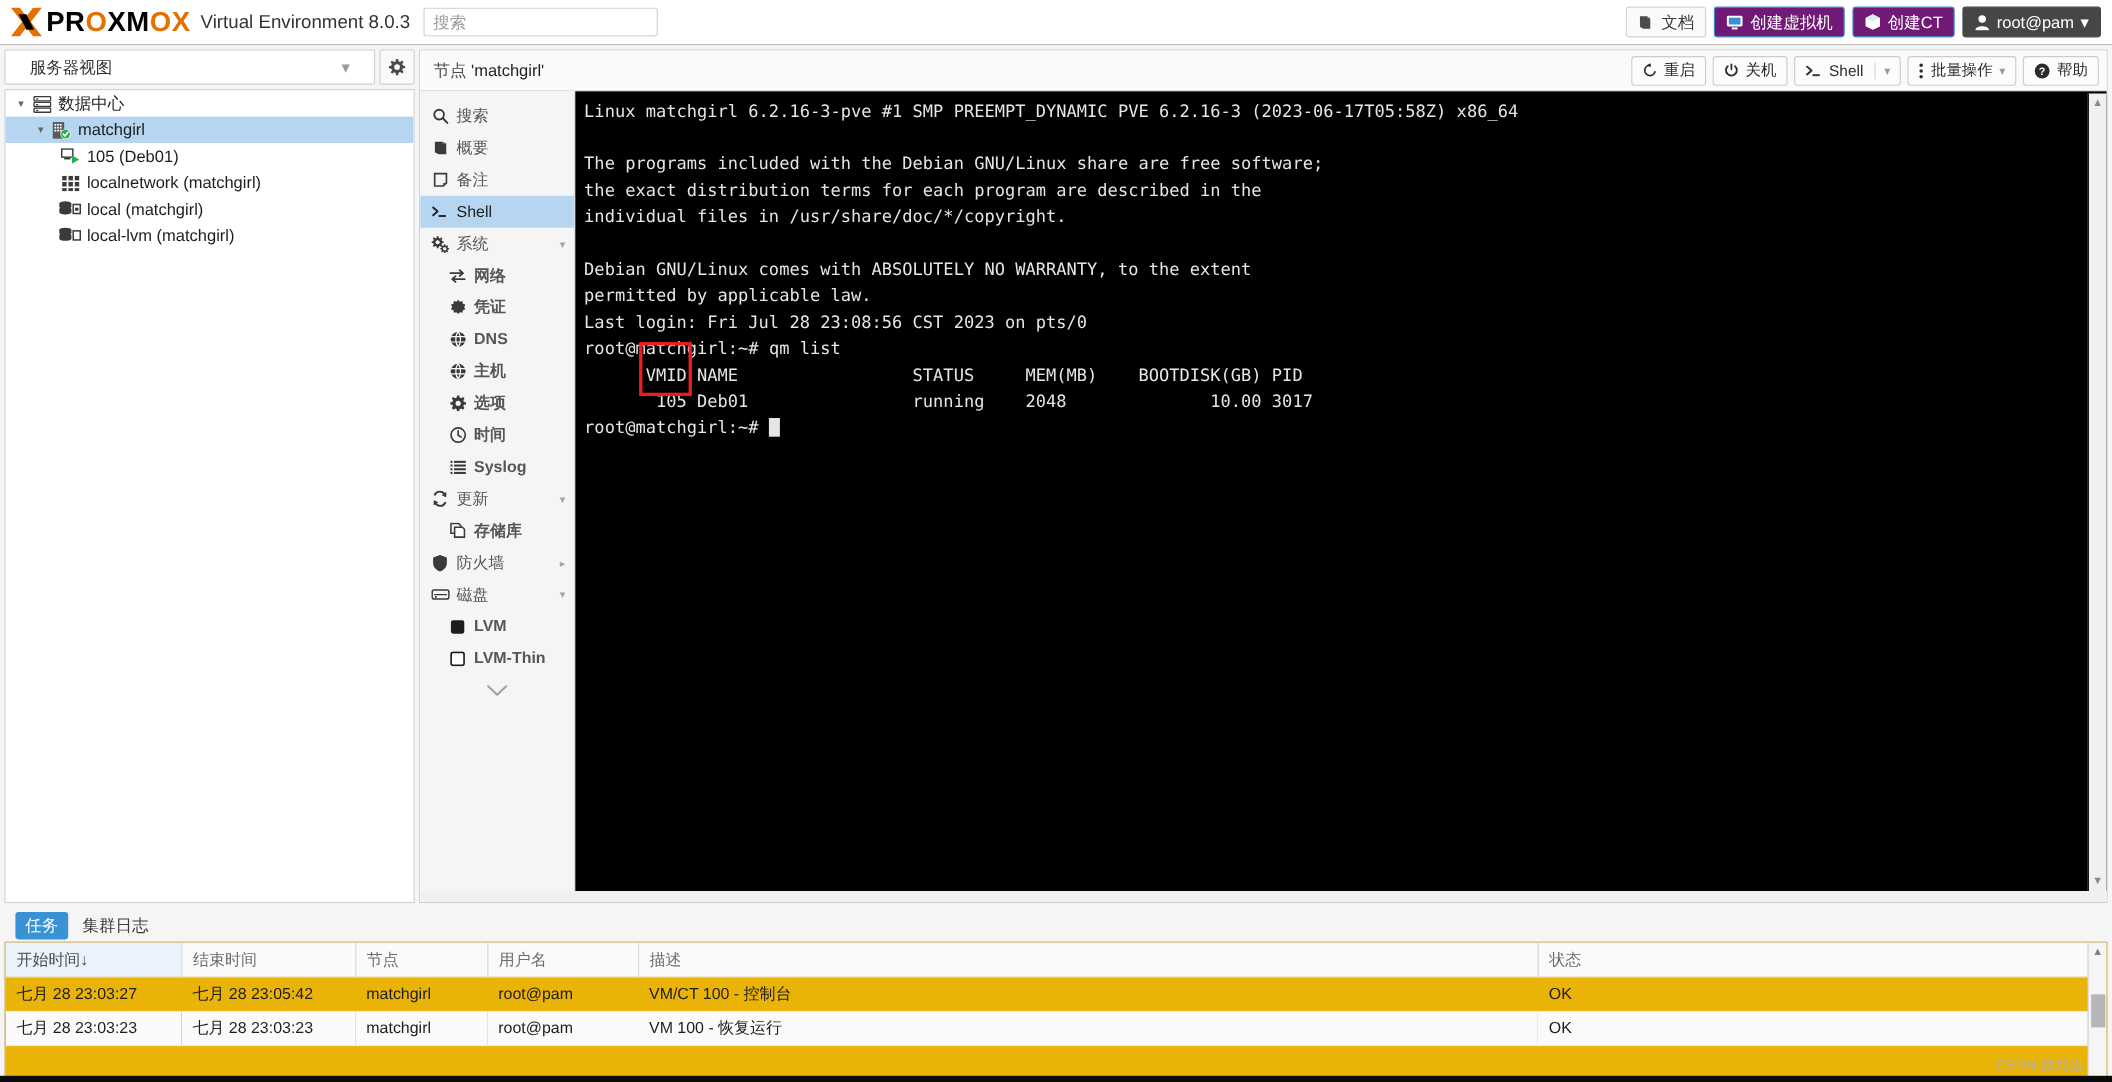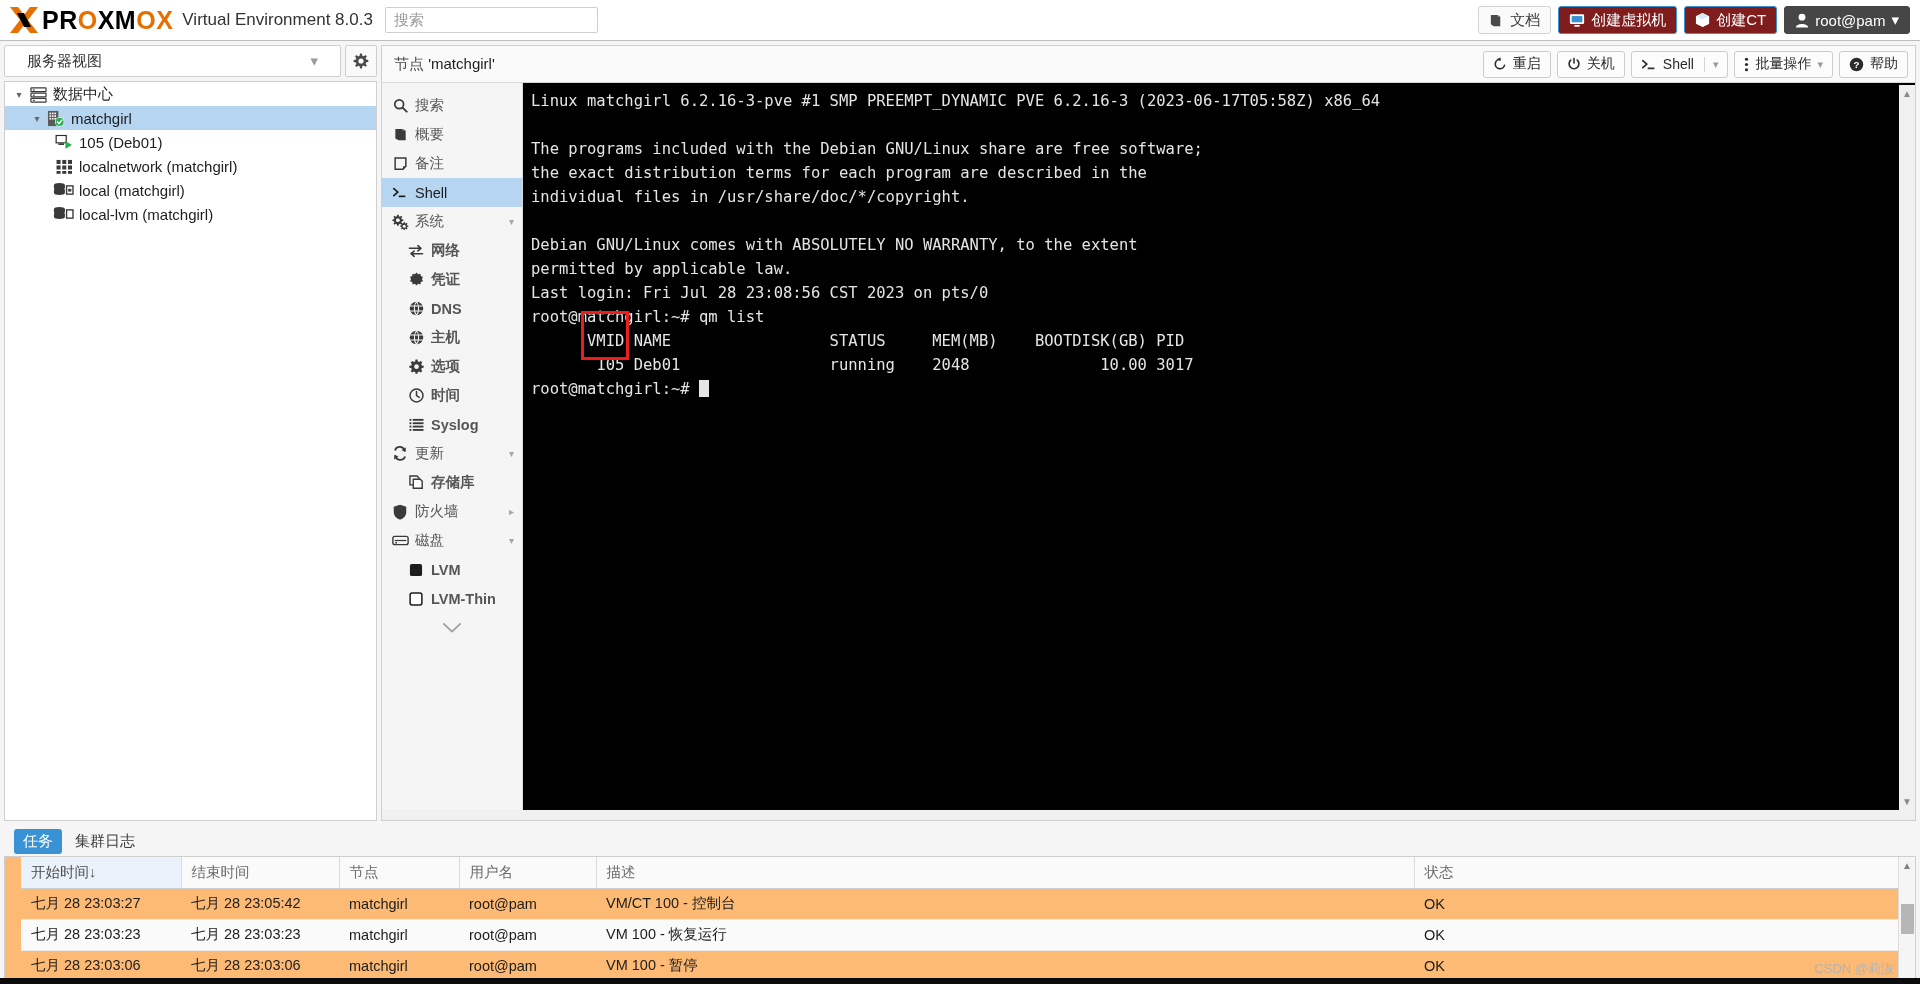--- a/index.html
+++ b/index.html
@@ -38,21 +38,21 @@
     font-size: 15px; color: #9b9b9b;
   }
   .topbar-right { margin-left: auto; display: flex; align-items: center; gap: 7px; }
   .hbtn {
     height: 28px; border-radius: 3px;
     display: flex; align-items: center; gap: 6px;
     padding: 12px 10px; font-size: 15px; cursor: pointer;
     white-space: nowrap;
   }
   .hbtn.light { background: #fafafa; border: 1px solid #d3d3d3; color: #3b3b3b; }
-  .hbtn.blue { background: #7f1d1d; border: 1px solid #3892d4; color: #fff; }
+  .hbtn.blue { background: #701a75; border: 1px solid #3892d4; color: #fff; }
   .hbtn.dark { background: #464646; border: 1px solid #464646; color: #fff; }
   .hbtn svg { display: block; }
 
   
   .body { flex: 1; display: flex; min-height: 0; background: #f5f5f5; }
 
   
   .leftpane { width: 381px; min-width: 381px; display: flex; flex-direction: column; background: #f5f5f5; padding: 4px 4px 0 4px; }
   .view-select-row { display: flex; gap: 4px; height: 32px; margin-bottom: 4px; }
   .view-select {
@@ -129,21 +129,21 @@
     padding: 3px 0;
   }
   .tscroll .ar { color: #8a8a8a; font-size: 10px; }
   .hscroll-stub { height: 10px; background: #f0f0f0; }
 
   
   .taskpane { height: 163px; min-height: 163px; display: flex; flex-direction: column; background: #f5f5f5; padding: 4px; padding-top: 5px; }
   .tabrow { height: 30px; display: flex; align-items: center; gap: 4px; padding-left: 10px; }
   .tab { font-size: 15px; padding: 3px 9px; border-radius: 3px; color: #3b3b3b; cursor: pointer; }
   .tab.active { background: #3892d4; color: #fff; }
-  .tasktable { flex: 1; border: 1px solid #cfcfcf; background: #fdba74; display: flex; flex-direction: column; min-height: 0; overflow: hidden; padding-left: 16px; }
+  .tasktable { flex: 1; border: 1px solid #cfcfcf; background: #eab308; display: flex; flex-direction: column; min-height: 0; overflow: hidden; }
   table.tt { width: 100%; border-collapse: collapse; font-size: 14.5px; table-layout: fixed; }
   table.tt th {
     background: #fafafa; font-weight: normal; color: #6b6b6b; text-align: left;
     height: 31px; padding: 0 10px; border-right: 1px solid #dcdcdc; border-bottom: 1px solid #cfcfcf;
     white-space: nowrap;
   }
   table.tt th.sorted { background: #eaf3fb; color: #4d4d4d; }
   table.tt td {
     height: 31px; padding: 0 10px; border-bottom: 1px solid #ebebeb; color: #1d1d1d;
     white-space: nowrap; overflow: hidden;
@@ -656,28 +656,20 @@
                 <td>OK</td>
               </tr>
               <tr class="alt">
                 <td>七月 28 23:03:23</td>
                 <td>七月 28 23:03:23</td>
                 <td>matchgirl</td>
                 <td>root@pam</td>
                 <td>VM 100 - 恢复运行</td>
                 <td>OK</td>
               </tr>
-              <tr>
-                <td>七月 28 23:03:06</td>
-                <td>七月 28 23:03:06</td>
-                <td>matchgirl</td>
-                <td>root@pam</td>
-                <td>VM 100 - 暂停</td>
-                <td>OK</td>
-              </tr>
             </tbody>
           </table>
         </div>
         <div class="ttscroll">
           <span class="ar">▲</span>
           <div class="thumb"></div>
         </div>
       </div>
     </div>
     <div class="watermark">CSDN @莉洃</div>

